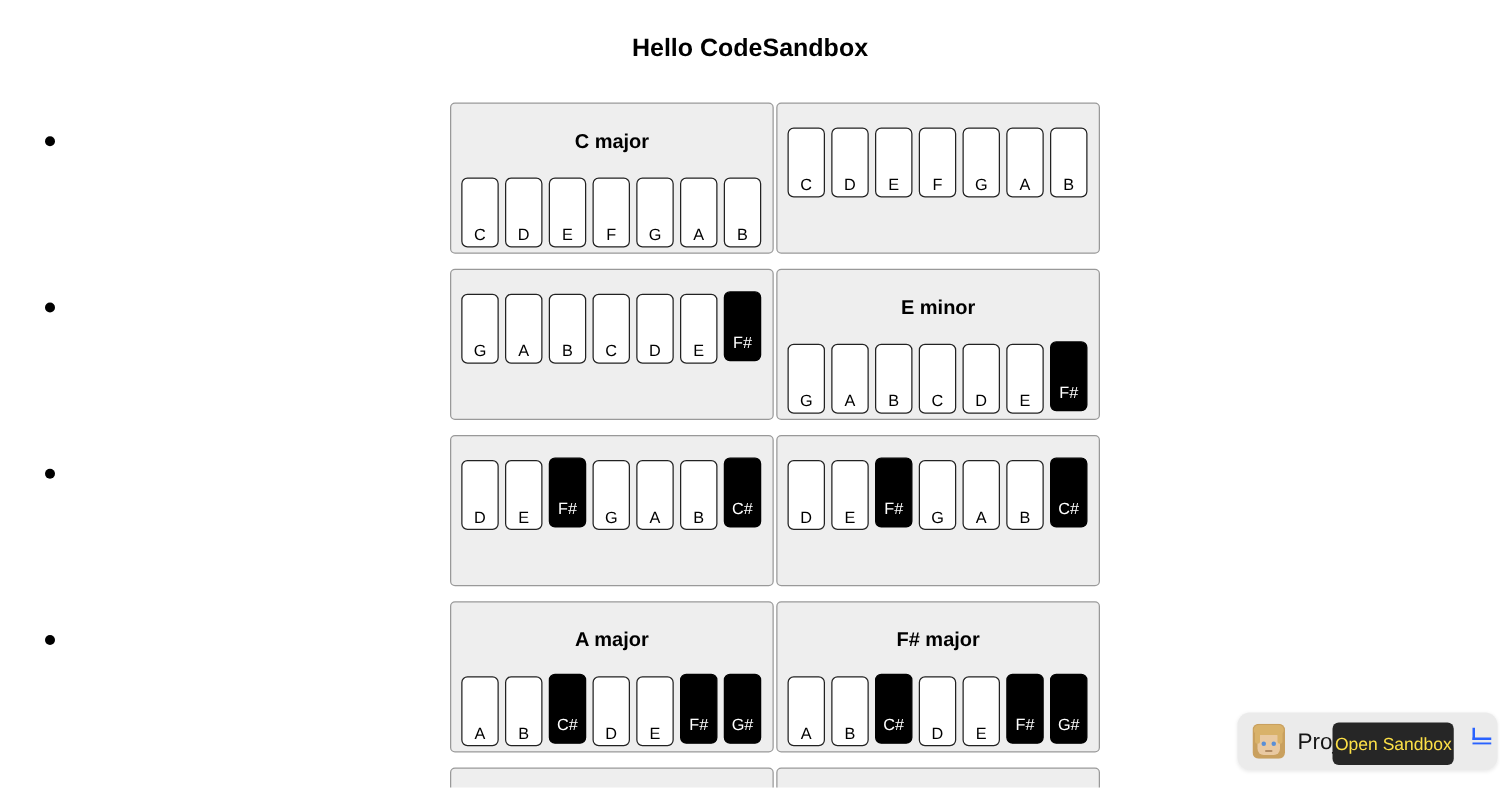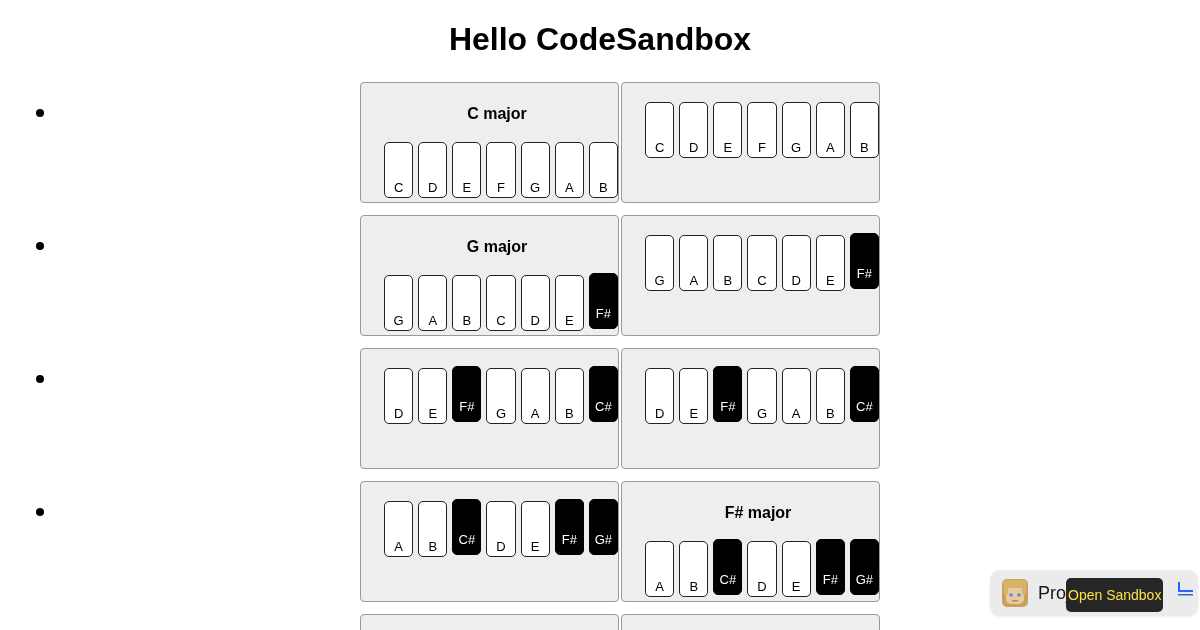--- a/index.html
+++ b/index.html
@@ -14,21 +14,21 @@
   }
   *{box-sizing:border-box;}
   html,body{margin:0;padding:0;}
   body{
     width:1200px;height:630px;overflow:hidden;position:relative;
     background:#ffffff;color:var(--text);
     font-family:"Liberation Sans", sans-serif;
   }
   h1.page-title{
     margin:21px 0 0 0;
-    font-size:32px;line-height:37px;
+    font-size:20px;line-height:37px;
     text-align:center;font-weight:bold;
   }
   ul.scale-list{
     list-style:none;
     margin:24px 0 0 0;
     padding:0 0 0 40px;
   }
   li.scale-row{
     position:relative;
     margin:0 0 12px 0;
@@ -43,21 +43,20 @@
   .pair{
     width:520px;margin:0 auto;
     display:flex;gap:2px;
   }
   .card{
     width:283px;height:121px;
     background:var(--card-bg);
     border:1px solid var(--card-border);
     border-radius:4px;
     overflow:hidden;
-    padding-left:15px;
   }
   .card-title{
     margin-top:22px;
     text-align:center;
     font-size:16px;line-height:18px;
     font-weight:bold;
   }
   .keys{
     display:flex;gap:5px;
     padding-left:8px;
@@ -175,21 +174,20 @@
             <div class="key">
               <span>B</span>
             </div>
           </div>
         </div>
       </div>
     </li>
     <li class="scale-row">
       <div class="pair">
         <div class="card">
-          <div class="card-title">G major</div>
           <div class="keys">
             <div class="key">
               <span>G</span>
             </div>
             <div class="key">
               <span>A</span>
             </div>
             <div class="key">
               <span>B</span>
             </div>
@@ -201,20 +199,21 @@
             </div>
             <div class="key">
               <span>E</span>
             </div>
             <div class="key black">
               <span>F#</span>
             </div>
           </div>
         </div>
         <div class="card">
+          <div class="card-title">E minor</div>
           <div class="keys">
             <div class="key">
               <span>G</span>
             </div>
             <div class="key">
               <span>A</span>
             </div>
             <div class="key">
               <span>B</span>
             </div>
@@ -284,20 +283,21 @@
             <div class="key black">
               <span>C#</span>
             </div>
           </div>
         </div>
       </div>
     </li>
     <li class="scale-row">
       <div class="pair">
         <div class="card">
+          <div class="card-title">A major</div>
           <div class="keys">
             <div class="key">
               <span>A</span>
             </div>
             <div class="key">
               <span>B</span>
             </div>
             <div class="key black">
               <span>C#</span>
             </div>

